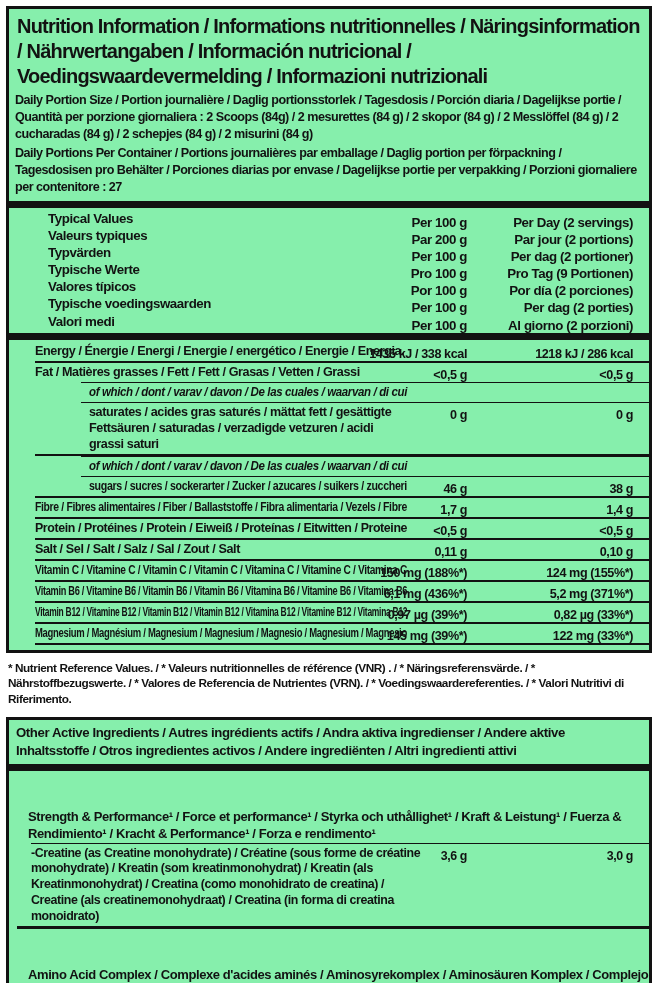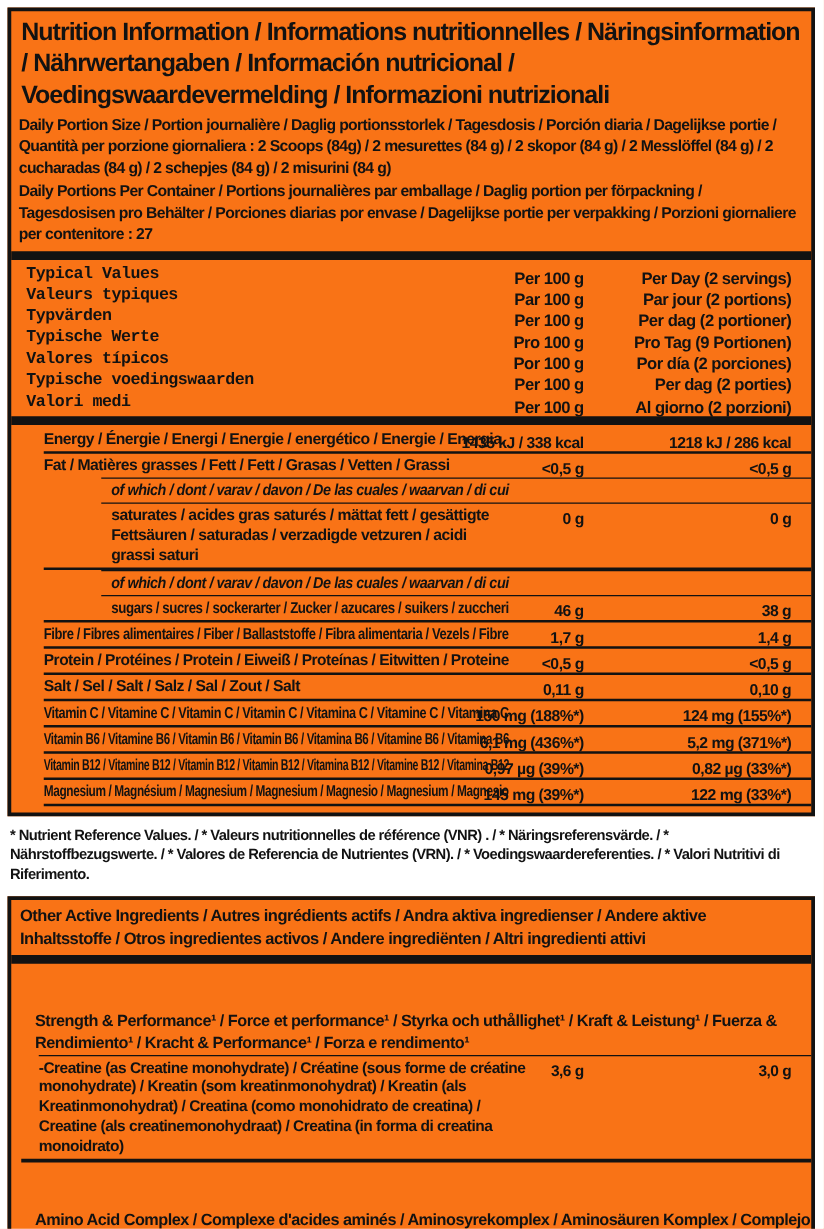--- a/index.html
+++ b/index.html
@@ -3,31 +3,31 @@
 <meta charset="utf-8">
 <style>
   html,body{margin:0;padding:0;background:#fff;}
   body{
     width:659px;height:983px;
     font-family:"Liberation Sans","DejaVu Sans",sans-serif;
     color:#121212;font-weight:bold;letter-spacing:-0.4px;
     position:relative;overflow:hidden;
     -webkit-font-smoothing:antialiased;
   }
-  .panel{border:3px solid #121212;margin:6px 7px 0 6px;background:#f97316;}
+  .panel{border:3px solid #121212;margin:6px 7px 0 6px;background:#86efac;}
   .panel1{padding-bottom:5px;}
   .title{
     font-size:20px;line-height:25px;letter-spacing:-0.8px;
     padding:5px 8px 3px 8px;font-weight:bold;
   }
   .para{font-size:12.6px;line-height:17px;padding:0 8px 2px 6px;letter-spacing:-0.5px;}
   .bar{height:7px;background:#121212;margin-top:3px;margin-bottom:2px;}
   
   .hrow{position:relative;line-height:17.1px;font-size:13.3px;}
-  .hlbl{margin-left:12px;font-family:Liberation Mono, monospace;}
+  .hlbl{margin-left:39px;}
   .row{position:relative;padding:1.5px 0;min-height:16px;}
   .lbl{display:block;margin-left:26px;width:372px;font-size:12.6px;line-height:16px;text-decoration:underline;}
   .r-sub .lbl{margin-left:80px;width:318px;}
   .r-subitalic .lbl{margin-left:80px;width:318px;font-style:italic;}
   .fit{display:inline-block;transform-origin:0 50%;white-space:nowrap;max-width:none;}
   .v{position:absolute;top:4px;white-space:nowrap;font-size:12.6px;line-height:16px;}
   .hrow .v{top:4px;font-size:13.3px;line-height:17.1px;}
   .v1{right:182px;}
   .v2{right:16px;}
   .sep{background:#121212;}
@@ -55,21 +55,21 @@
   <div class="para">Daily Portions Per Container / Portions journalières par emballage / Daglig portion per förpackning / Tagesdosisen pro Behälter / Porciones diarias por envase / Dagelijkse portie per verpakking / Porzioni giornaliere per contenitore : 27</div>
   <div class="bar"></div>
   <div>
       <div class="hrow">
         <div class="hlbl">Typical Values</div>
         <div class="v v1">Per 100 g</div>
         <div class="v v2">Per Day (2 servings)</div>
       </div>
       <div class="hrow">
         <div class="hlbl">Valeurs typiques</div>
-        <div class="v v1">Par 100 g</div>
+        <div class="v v1">Par 200 g</div>
         <div class="v v2">Par jour (2 portions)</div>
       </div>
       <div class="hrow">
         <div class="hlbl">Typvärden</div>
         <div class="v v1">Per 100 g</div>
         <div class="v v2">Per dag (2 portioner)</div>
       </div>
       <div class="hrow">
         <div class="hlbl">Typische Werte</div>
         <div class="v v1">Pro 100 g</div>

